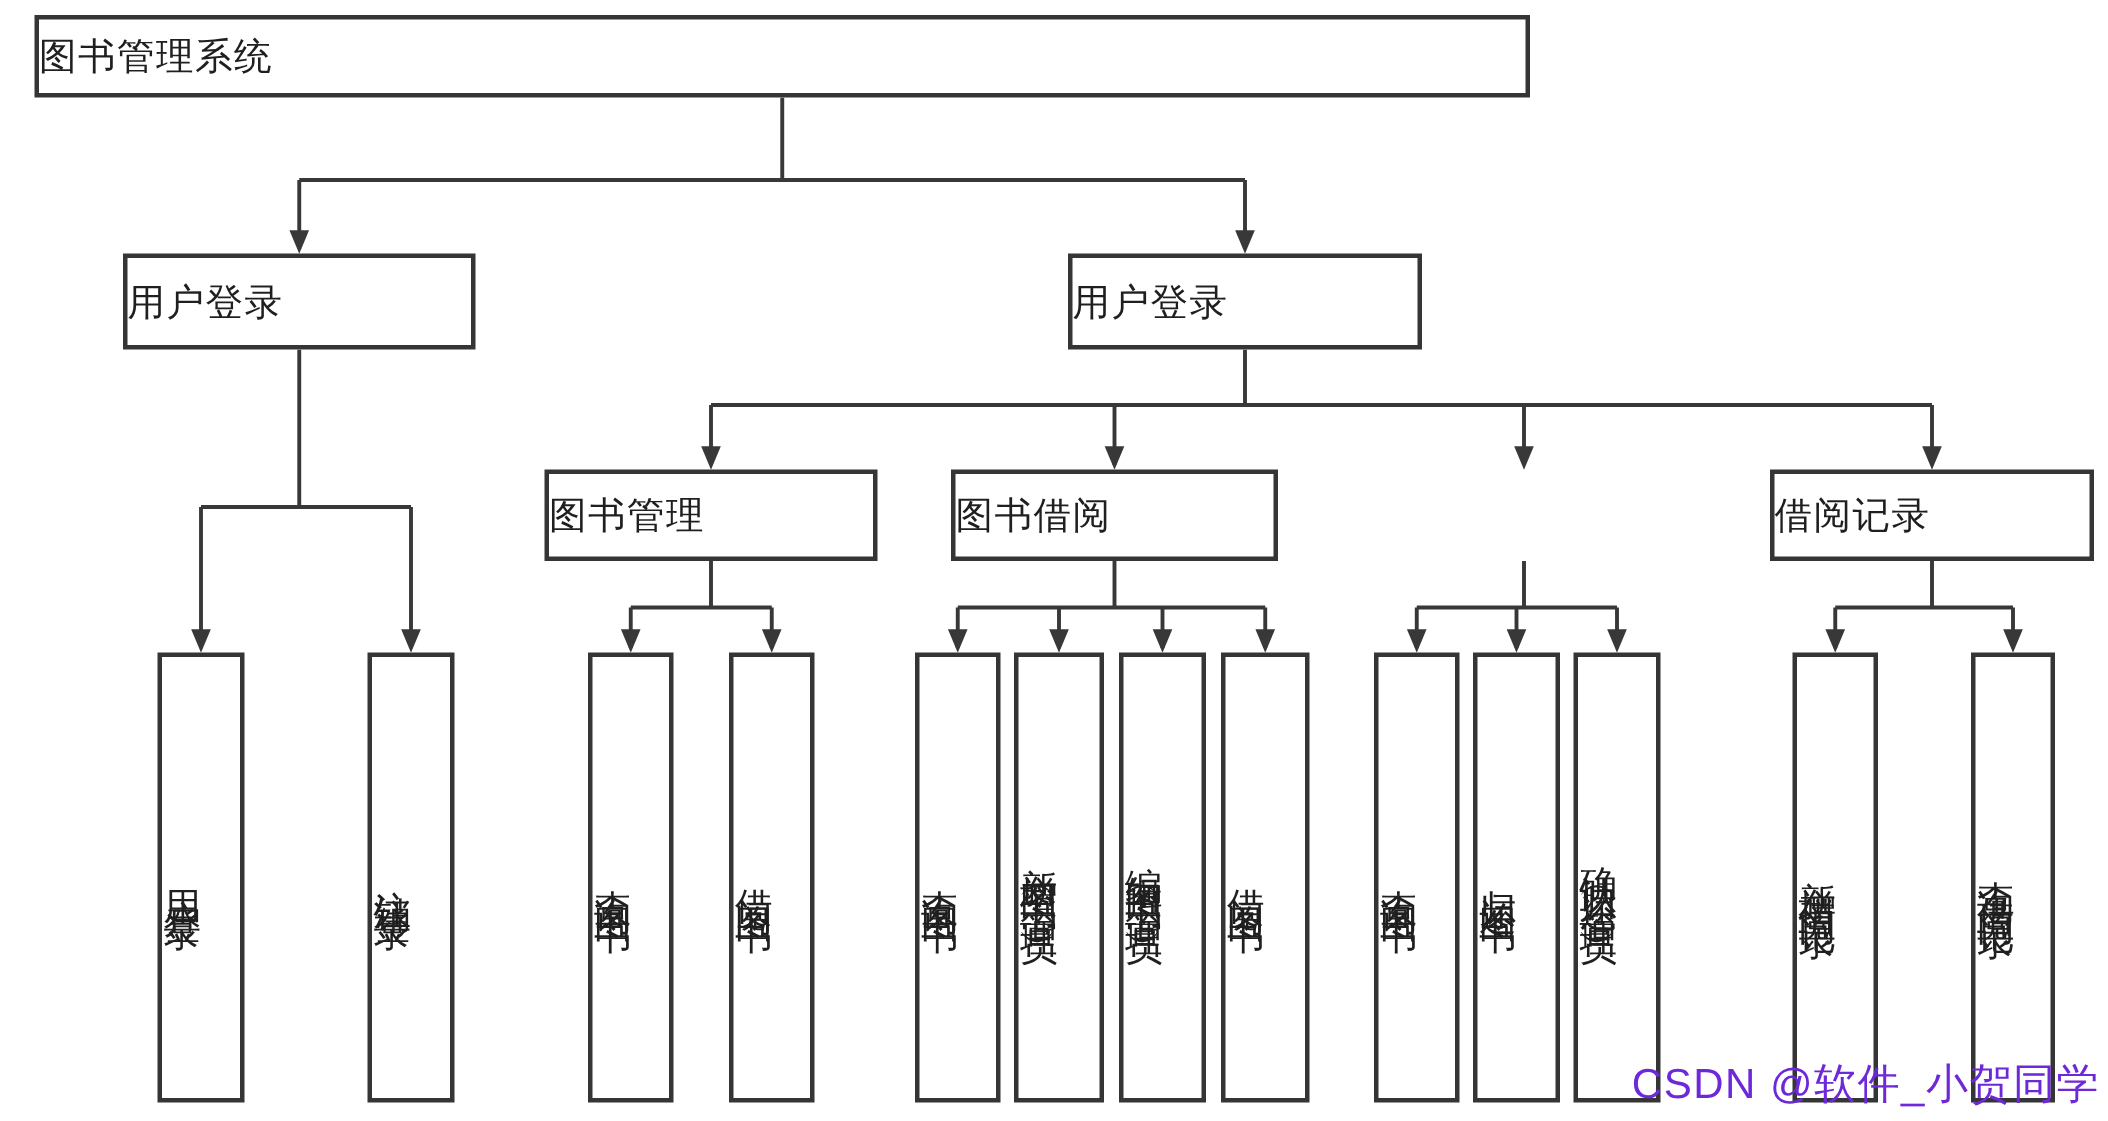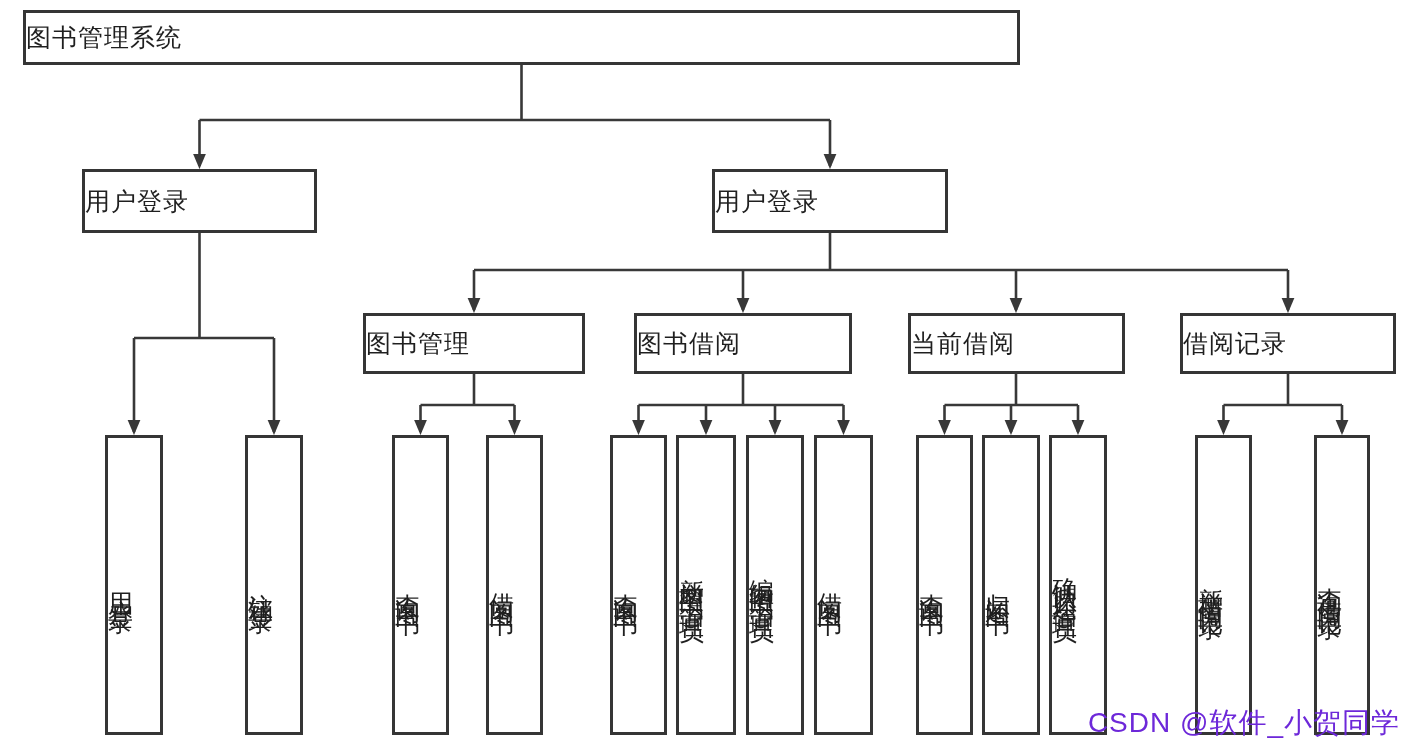--- a/index.html
+++ b/index.html
@@ -82,23 +82,20 @@
   <div class="node hbox" style="left:712px;top:169px;width:236px;height:64px">
     <span class="lbl">用户登录</span>
   </div>
 
   <div class="node hbox" style="left:363px;top:313px;width:222px;height:61px">
     <span class="lbl">图书管理</span>
   </div>
   <div class="node hbox" style="left:634px;top:313px;width:218px;height:61px">
     <span class="lbl">图书借阅</span>
   </div>
-  <div class="node hbox" style="left:908px;top:313px;width:217px;height:61px">
-    <span class="lbl">当前借阅</span>
-  </div>
   <div class="node hbox" style="left:1180px;top:313px;width:216px;height:61px">
     <span class="lbl">借阅记录</span>
   </div>
 
   <div class="node vbox" style="left:105px;top:435px;width:58px;height:300px">
     <span class="lbl">用户登录</span>
   </div>
   <div class="node vbox" style="left:245px;top:435px;width:58px;height:300px">
     <span class="lbl">注销登录</span>
   </div>

